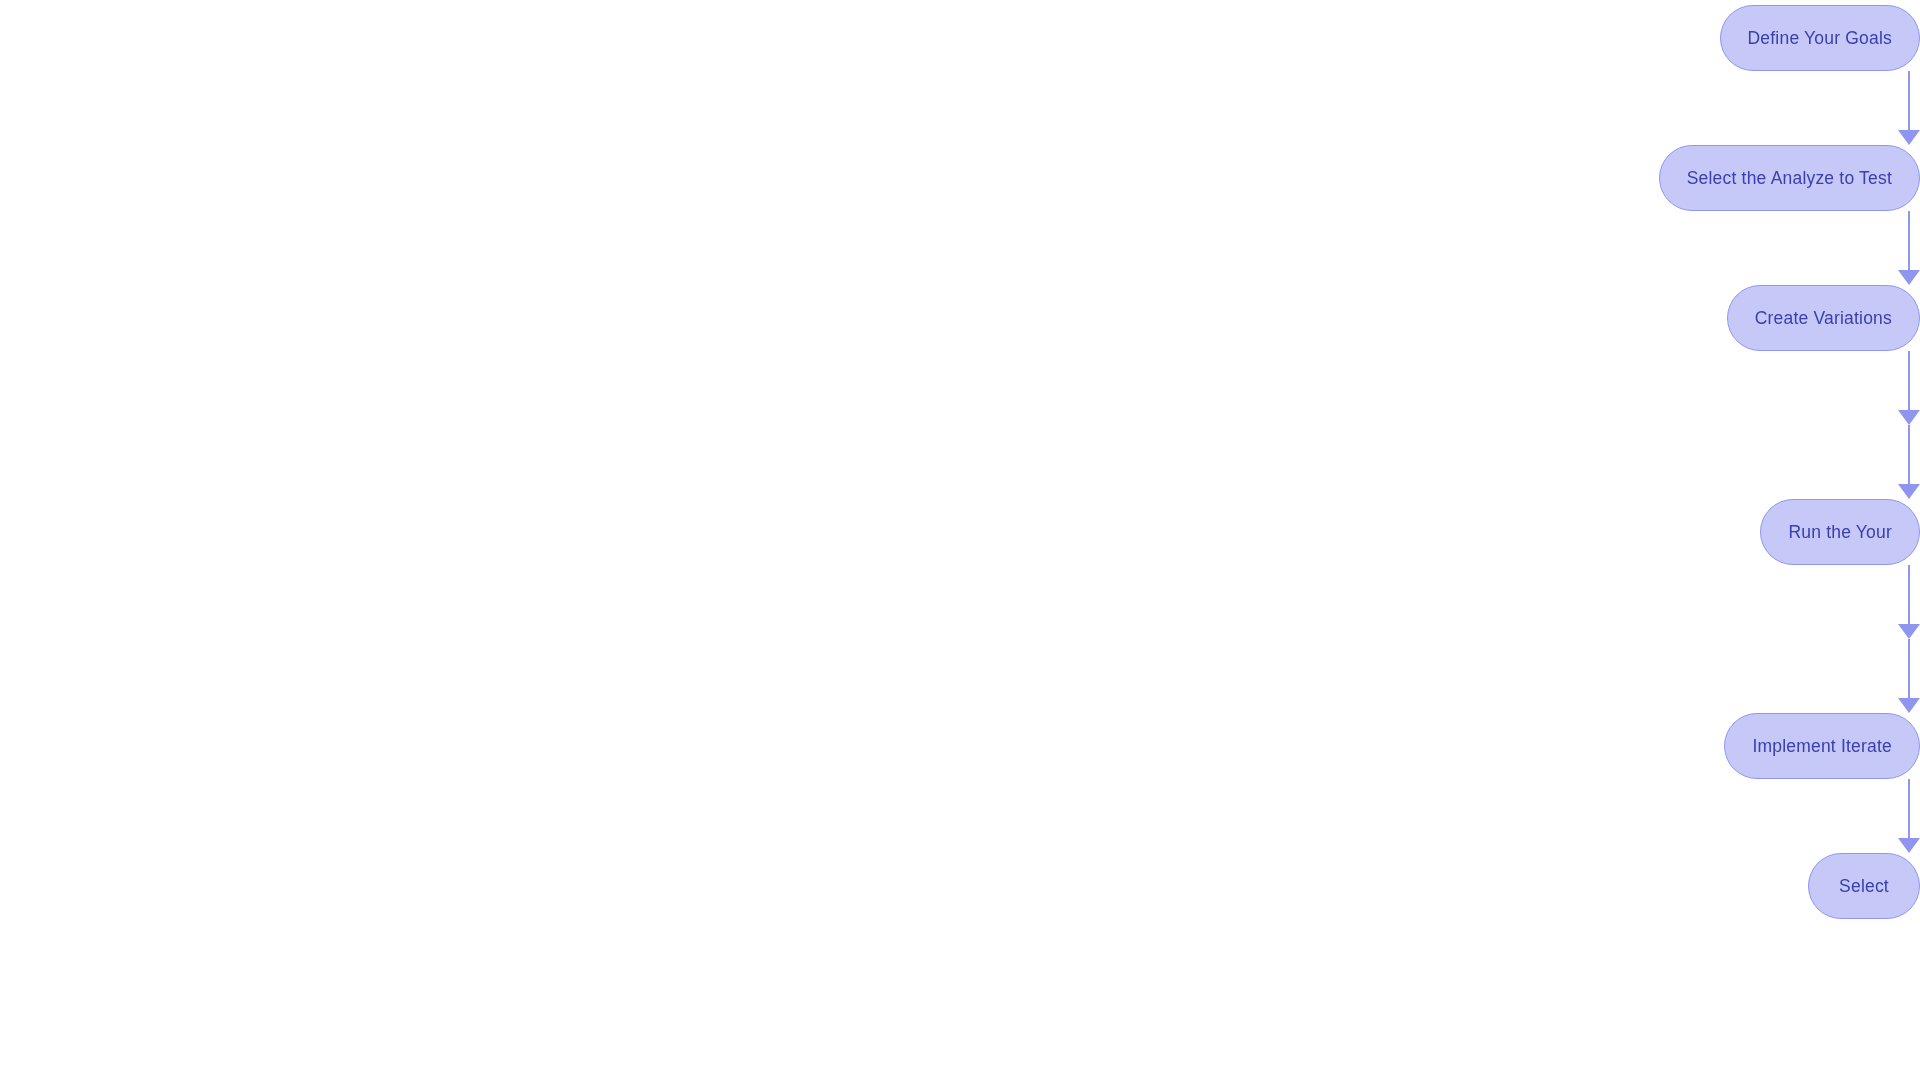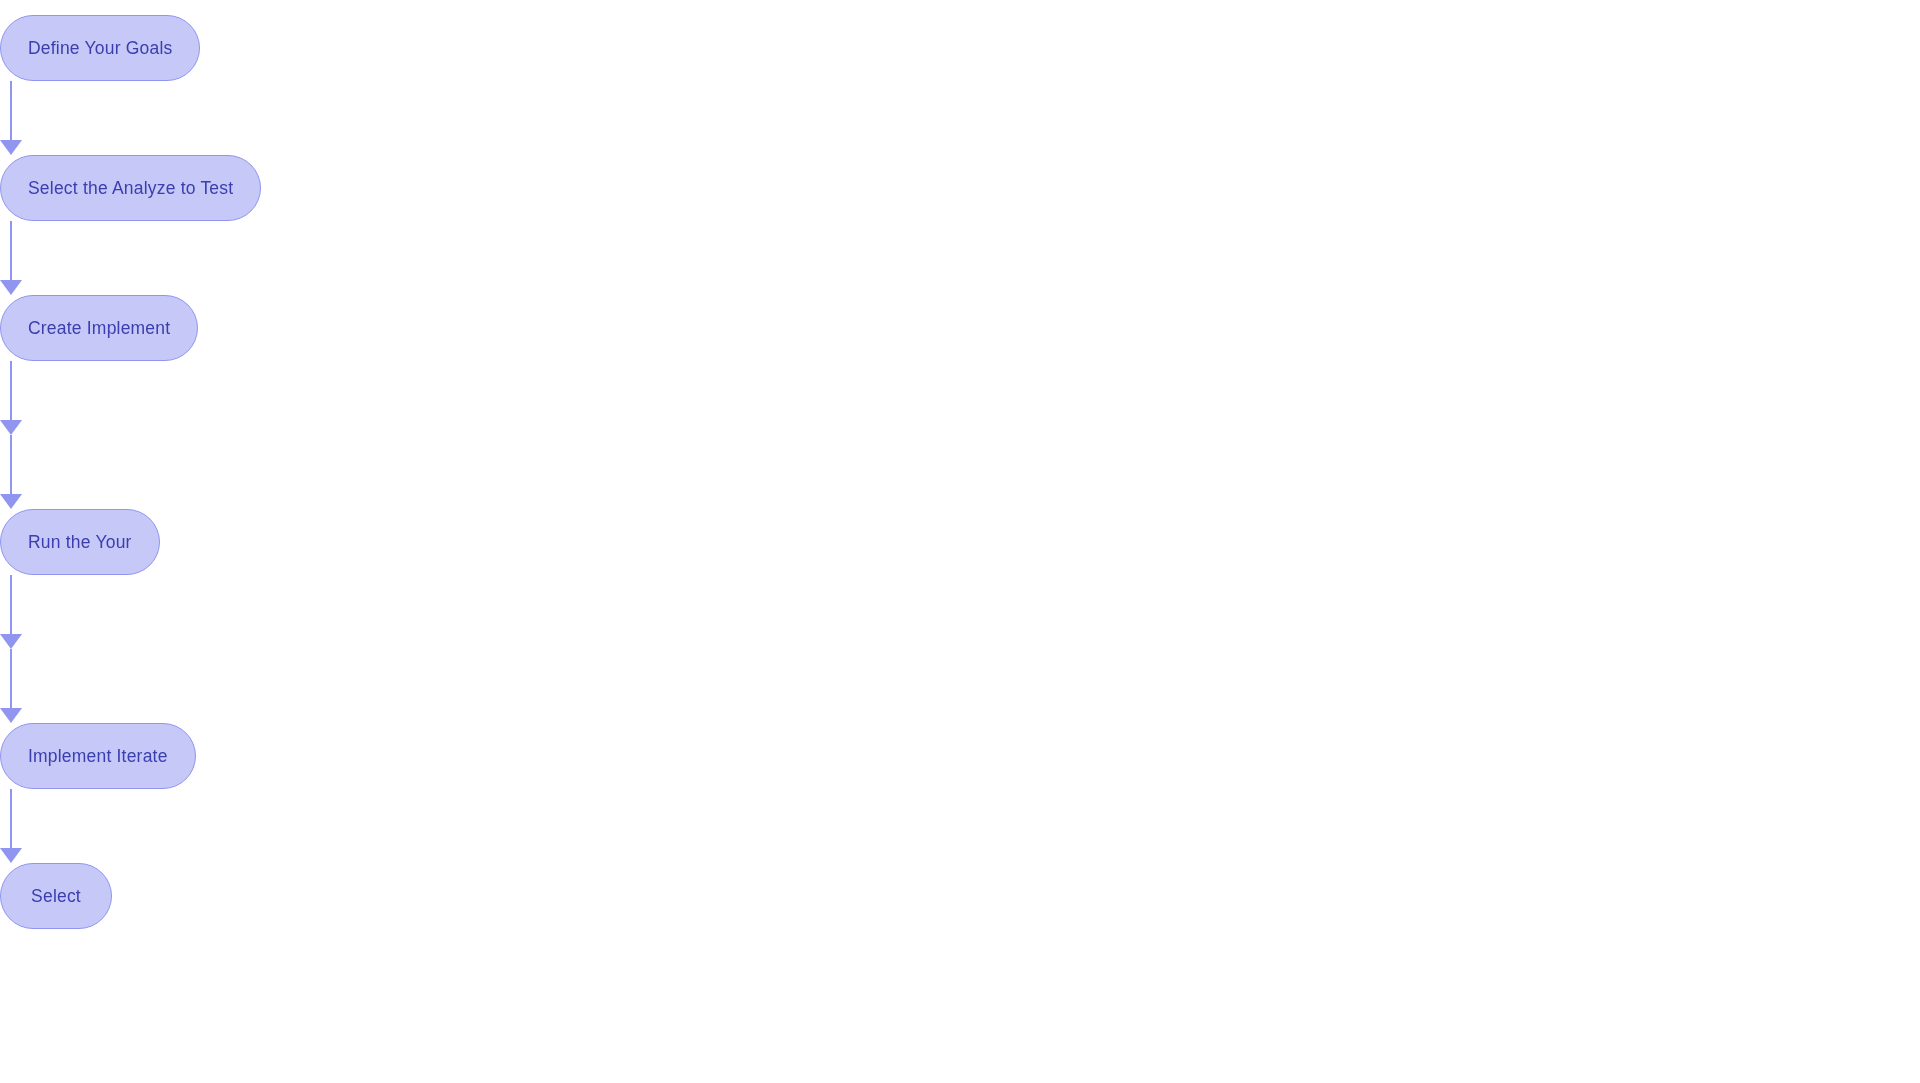--- a/index.html
+++ b/index.html
@@ -15,22 +15,22 @@
     height: 1083px;
     background: var(--bg);
     overflow: hidden;
     font-family: "Liberation Sans", "DejaVu Sans", sans-serif;
   }
   .canvas {
     width: 1920px;
     height: 1083px;
     display: flex;
     flex-direction: column;
-    align-items: flex-start;
-    padding-top: 15px;
+    align-items: flex-end;
+    padding-top: 5px;
   }
   .flow-node {
     height: 66px;
     min-width: 112px;
     padding: 0 27px;
     border-radius: 33px;
     background: var(--node-fill);
     border: 1px solid var(--node-border);
     color: var(--node-text);
     font-size: 17.5px;
@@ -73,21 +73,21 @@
     <div class="arrowhead"></div>
   </div>
 
   <div class="flow-node">Select the Analyze to Test</div>
 
   <div class="connector">
     <div class="line"></div>
     <div class="arrowhead"></div>
   </div>
 
-  <div class="flow-node">Create Implement</div>
+  <div class="flow-node">Create Variations</div>
 
   <div class="connector">
     <div class="line"></div>
     <div class="arrowhead"></div>
   </div>
 
 
   <div class="connector">
     <div class="line"></div>
     <div class="arrowhead"></div>

